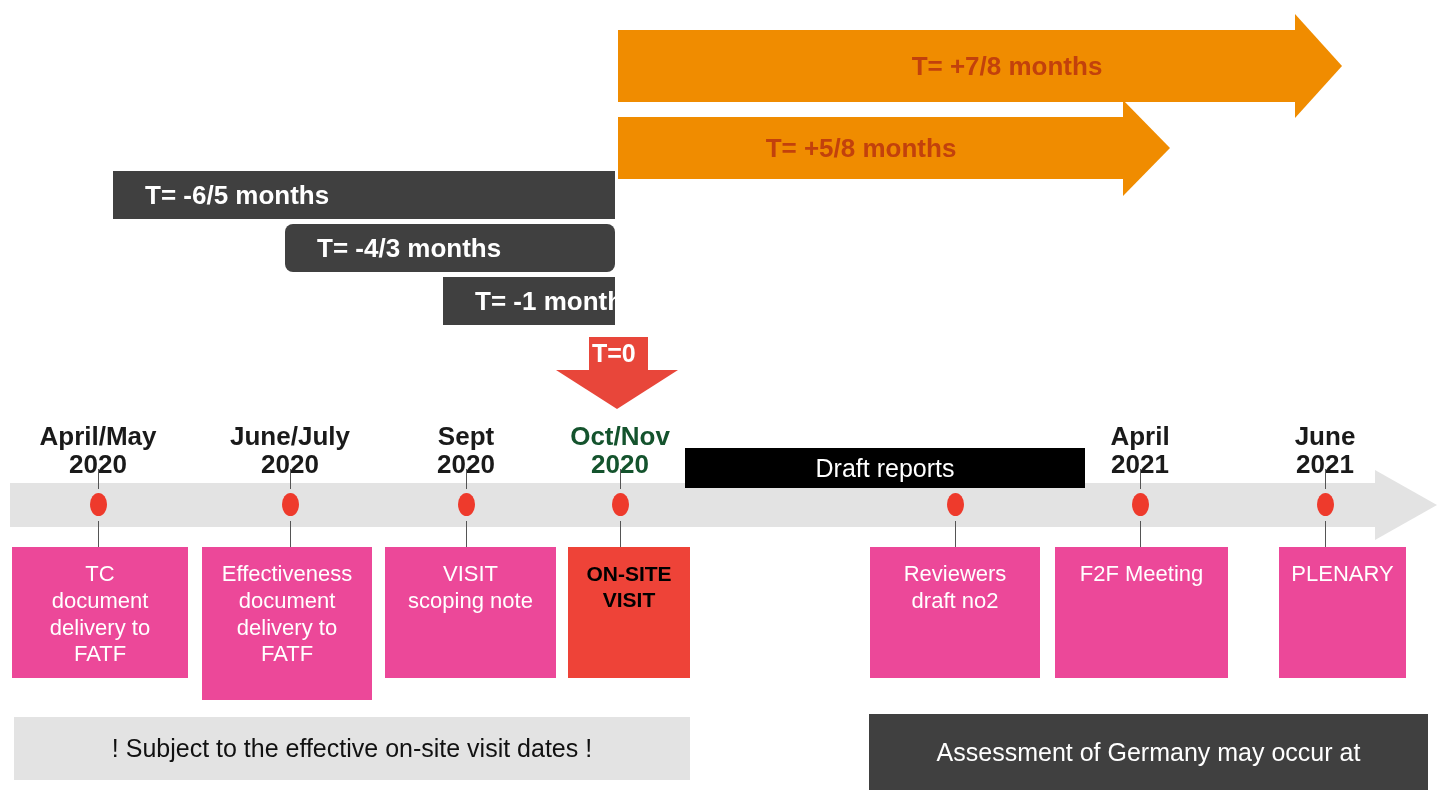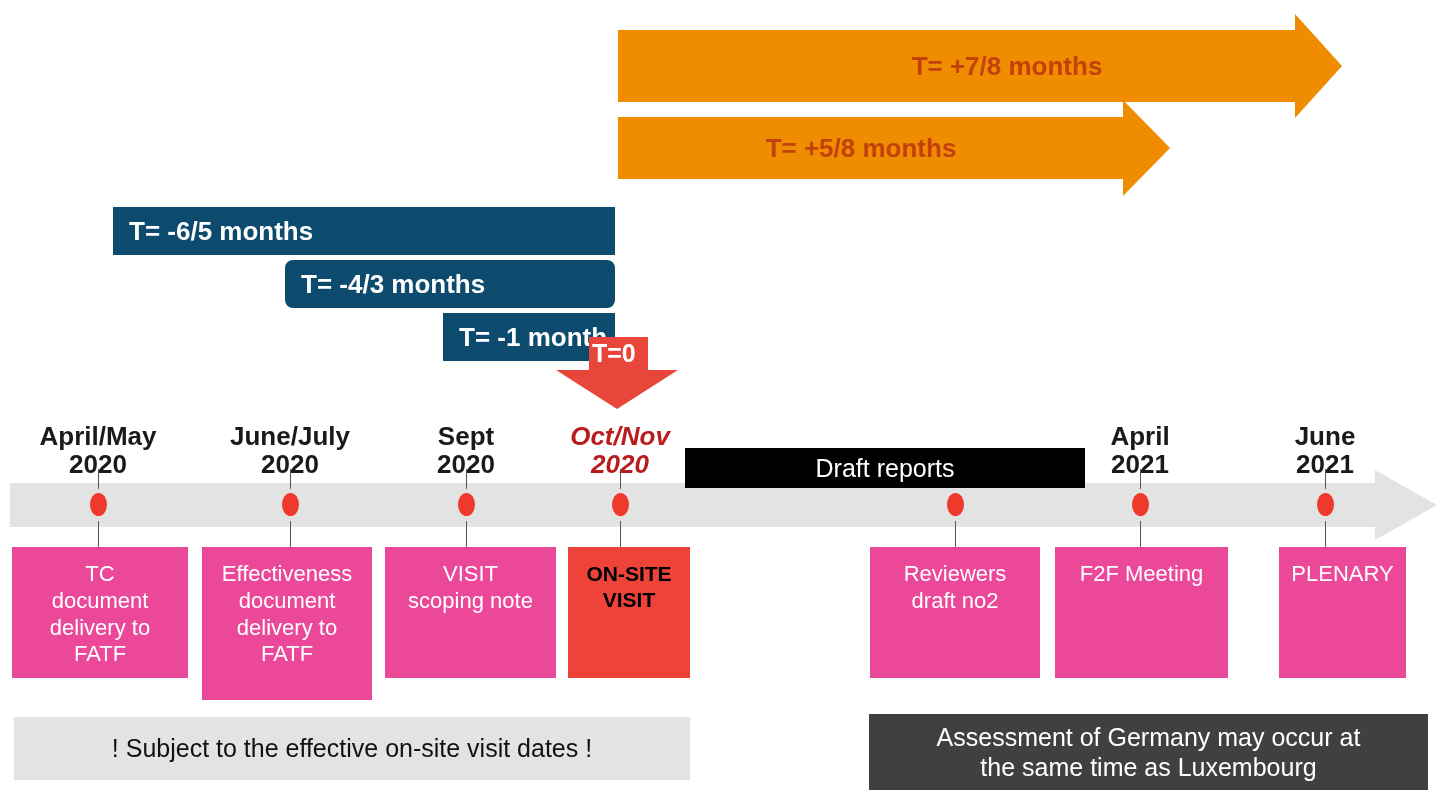--- a/index.html
+++ b/index.html
@@ -44,29 +44,28 @@
     z-index: 2;
     width: 0;
     height: 0;
     border-style: solid;
     border-color: transparent transparent transparent #F08C00;
   }
 
   
   .pink-bar {
     position: absolute;
-    background: #0c4a6e;
+    background: #404040;
     color: #ffffff;
     font-weight: bold;
     display: flex;
     align-items: center;
-    padding-left: 16px;
+    padding-left: 32px;
     box-sizing: border-box;
     white-space: nowrap;
-    margin-top: 36px;
   }
 
   
   .t0-wrap { position: absolute; }
   .t0-shaft {
     position: absolute;
     background: #E8463A;
   }
   .t0-head {
     position: absolute;
@@ -110,21 +109,21 @@
   }
   .tl-datelabel {
     position: absolute;
     text-align: center;
     font-weight: bold;
     font-size: 26px;
     line-height: 1.08;
     color: #1a1a1a;
     white-space: nowrap;
   }
-  .tl-datelabel.red { color: #b91c1c; font-style: italic; }
+  .tl-datelabel.red { color: #14532d; }
 
   
   .event-box {
     position: absolute;
     background: #ec4899;
     color: #ffffff;
     font-size: 22px;
     line-height: 1.22;
     text-align: center;
     padding-top: 14px;
@@ -296,16 +295,15 @@
   <div class="event-box" style="left:1243px; top:547px; width:127px; height:131px;margin-left:36px;">
     <div>PLENARY</div>
   </div>
 
   <div class="note grey" style="left:14px; top:717px; width:676px; height:63px;">
     <span>! Subject to the effective on-site visit dates !</span>
   </div>
 
   <div class="note orange" style="left:869px; top:714px; width:559px; height:76px; flex-direction:column;">
     <span>Assessment of Germany may occur at</span>
-    <span>the same time as Luxembourg</span>
   </div>
 
 </div>
 
 </body></html>

